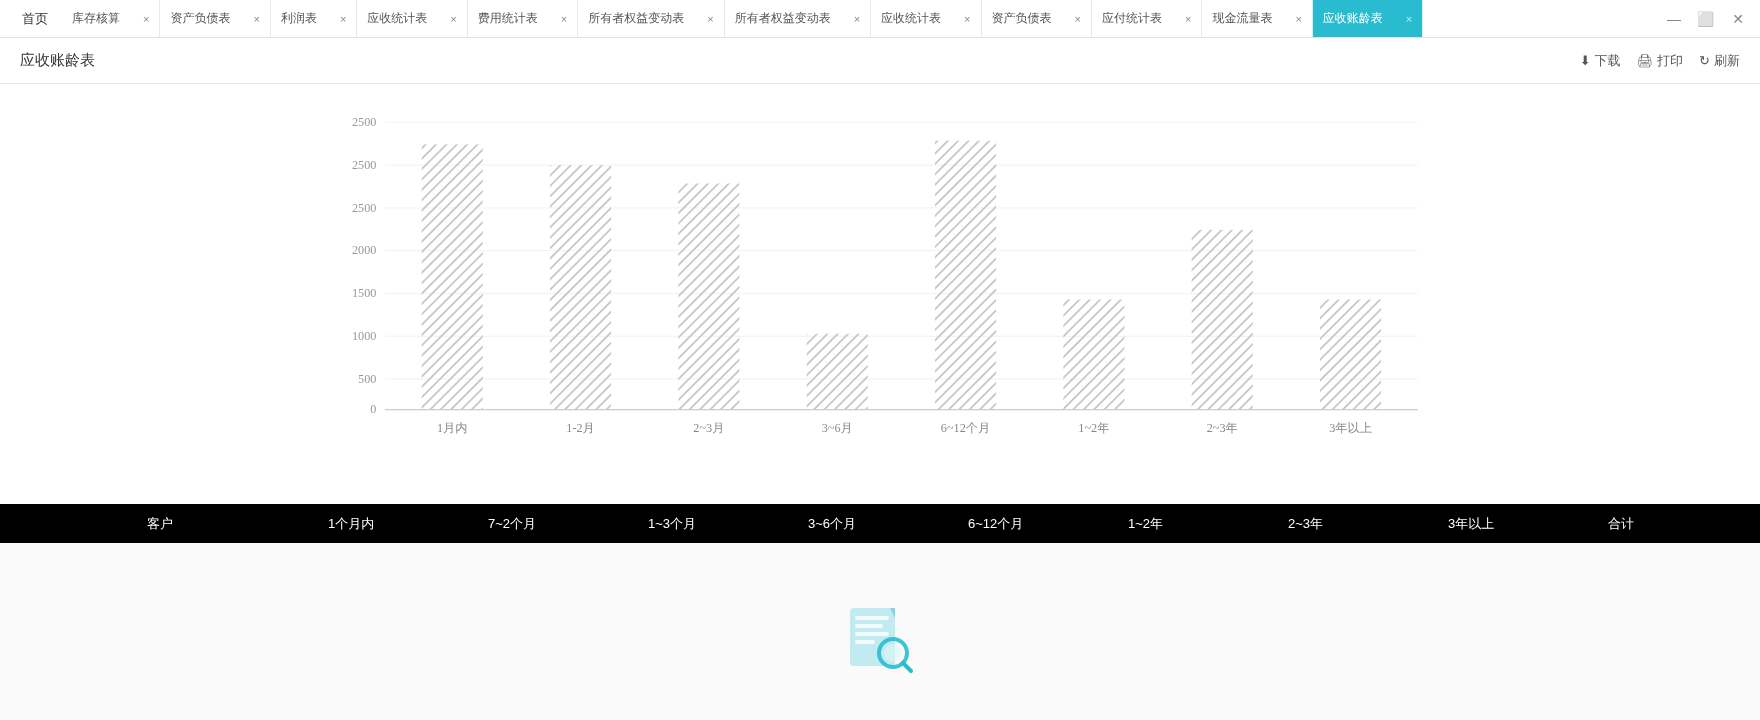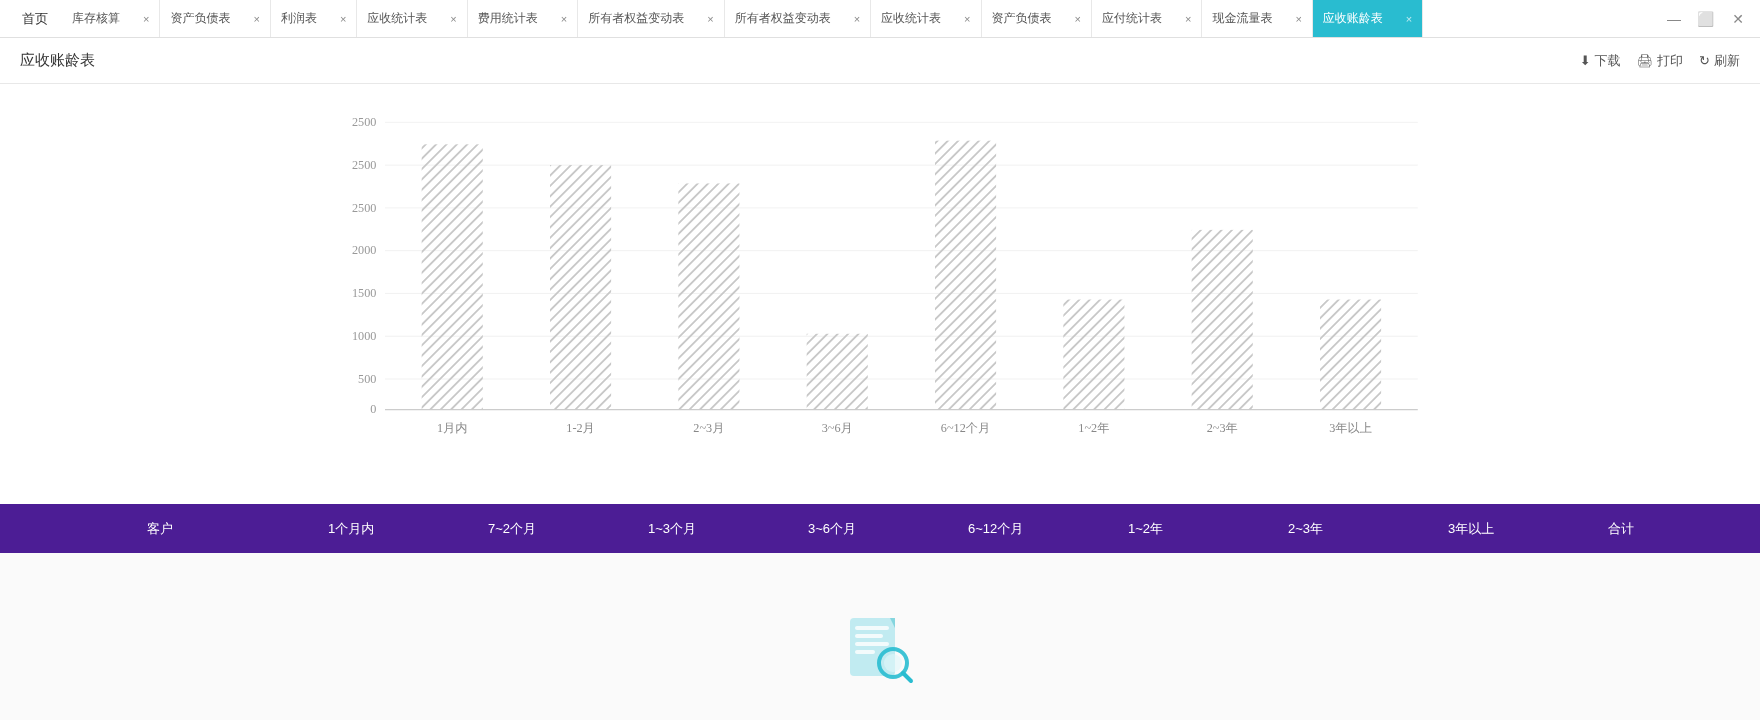--- a/index.html
+++ b/index.html
@@ -118,23 +118,23 @@
       width: 100%;
       max-width: 1100px;
       margin: 0 auto;
       font-family: Liberation Serif, serif;
     }
 
     
     .table-header {
       display: grid;
       grid-template-columns: 2fr 1fr 1fr 1fr 1fr 1fr 1fr 1fr 1fr 1fr;
-      background: #4c1d95;
+      background: #000000;
       color: #fff;
-      height: 49px;
+      height: 39px;
       align-items: center;
     }
     .table-header-cell {
       text-align: left;
       font-size: 13px;
       font-weight: 500;
       padding: 0 8px;
     }
     .table-header-cell:first-child {
       text-align: center;

